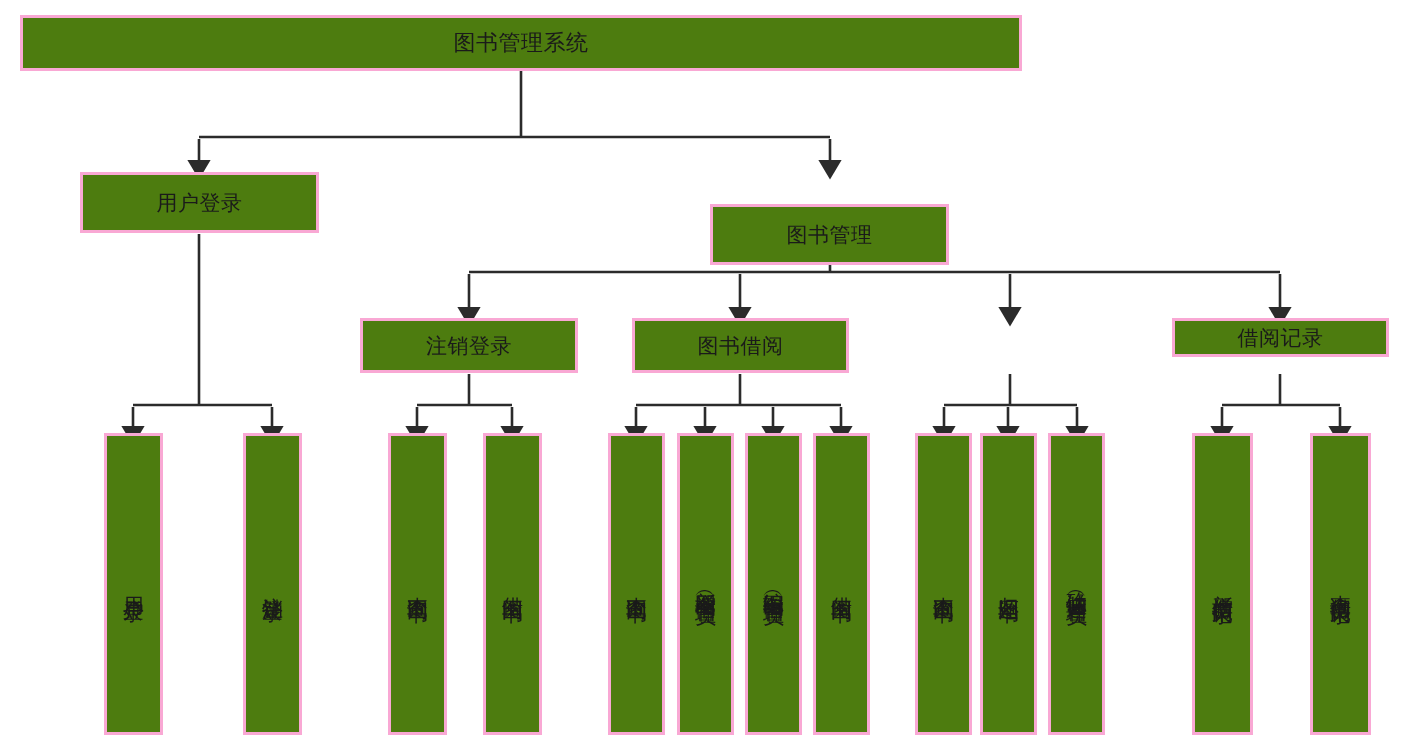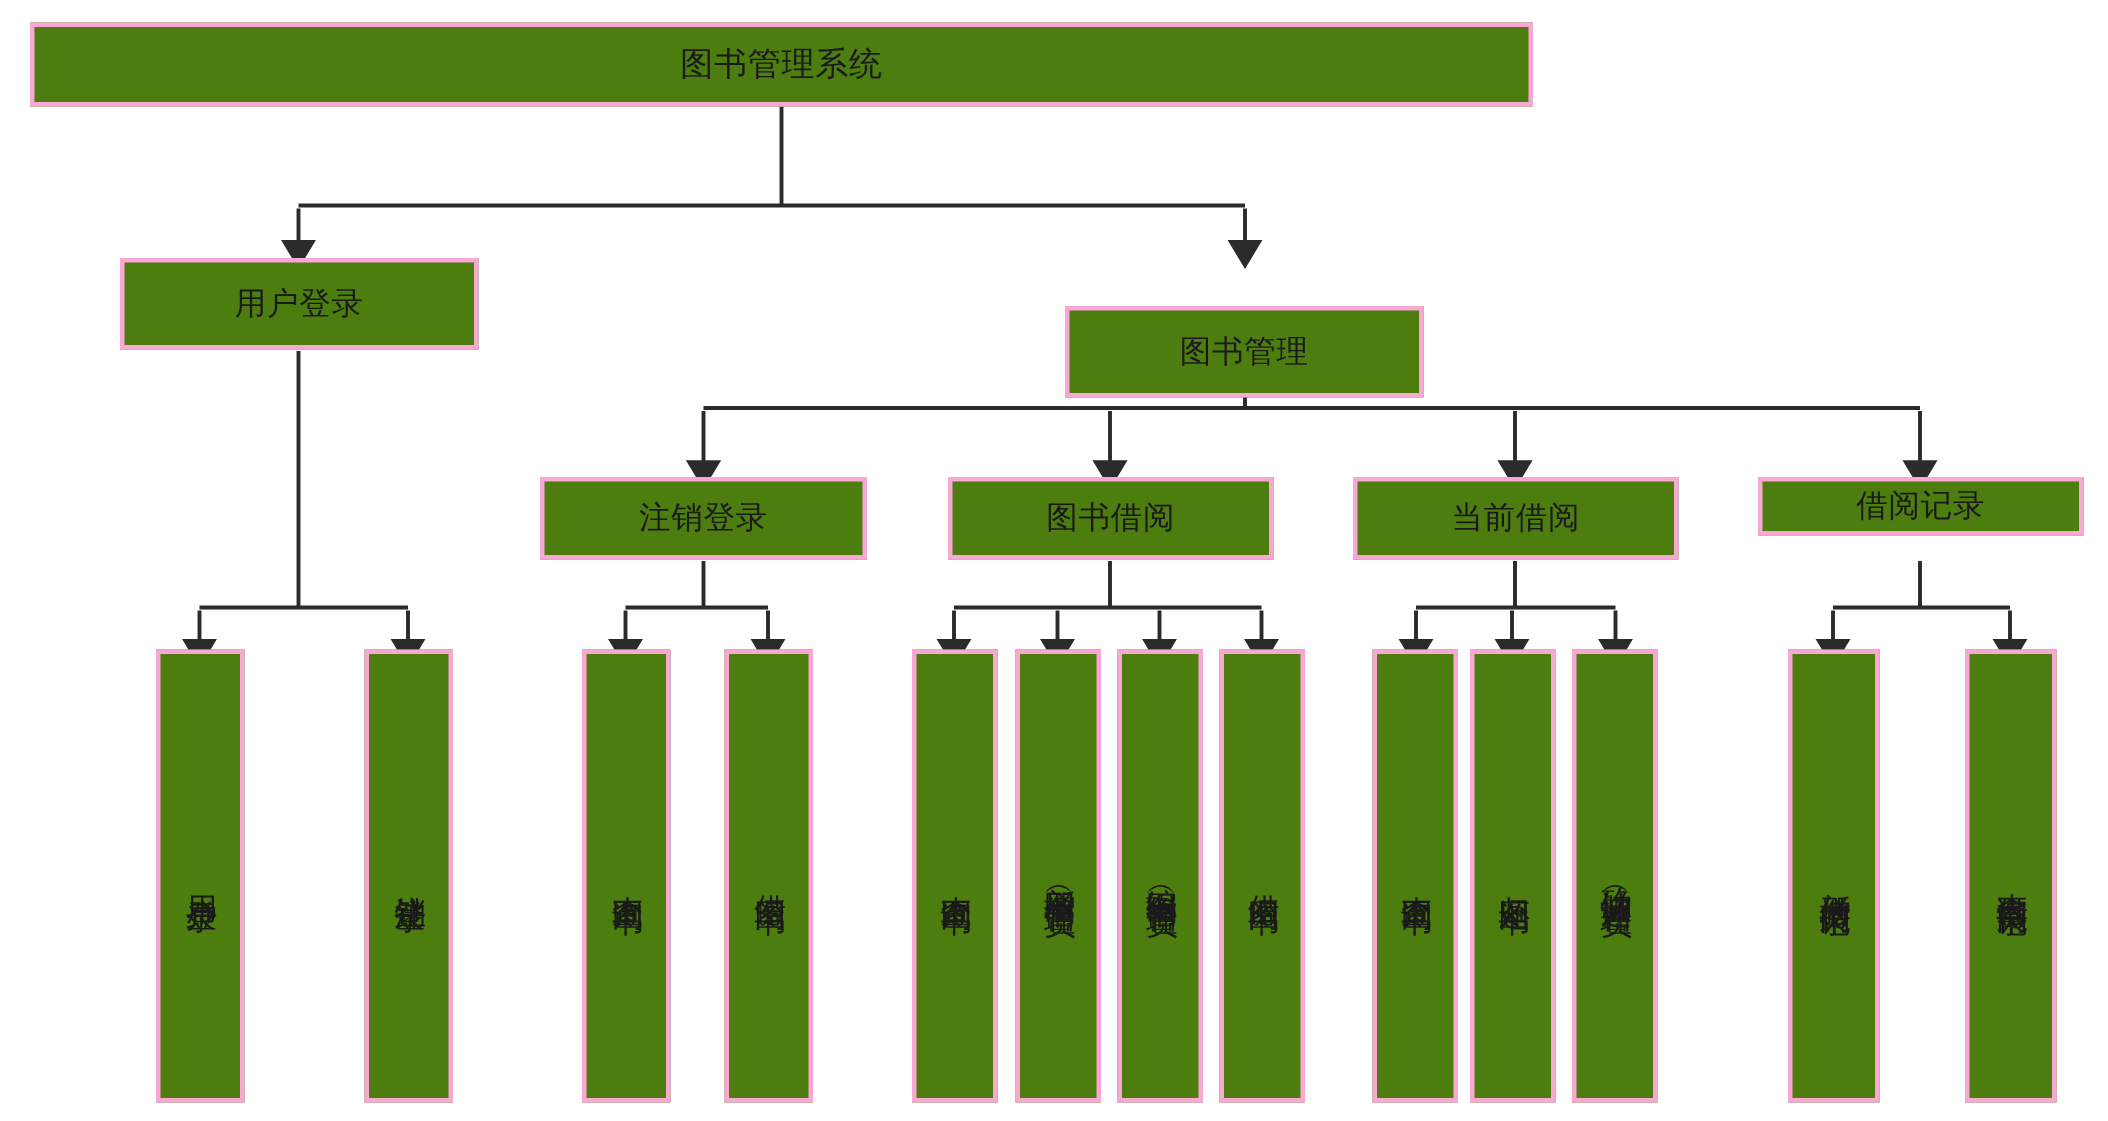--- a/index.html
+++ b/index.html
@@ -130,23 +130,20 @@
   <div class="node horizontal" style="left:710px; top:172px; width:239px; height:61px;margin-top:32px;">
     <span class="label">图书管理</span>
   </div>
 
   <div class="node horizontal" style="left:360px; top:318px; width:218px; height:55px;">
     <span class="label">注销登录</span>
   </div>
   <div class="node horizontal" style="left:632px; top:318px; width:217px; height:55px;">
     <span class="label">图书借阅</span>
   </div>
-  <div class="node horizontal" style="left:902px; top:318px; width:217px; height:55px;">
-    <span class="label">当前借阅</span>
-  </div>
   <div class="node horizontal" style="left:1172px; top:318px; width:217px; height:39px;">
     <span class="label">借阅记录</span>
   </div>
 
   <div class="node vertical" style="left:104px; top:433px; width:59px; height:302px;">
     <span class="label">用户登录</span>
   </div>
   <div class="node vertical" style="left:243px; top:433px; width:59px; height:302px;">
     <span class="label">注销登录</span>
   </div>

